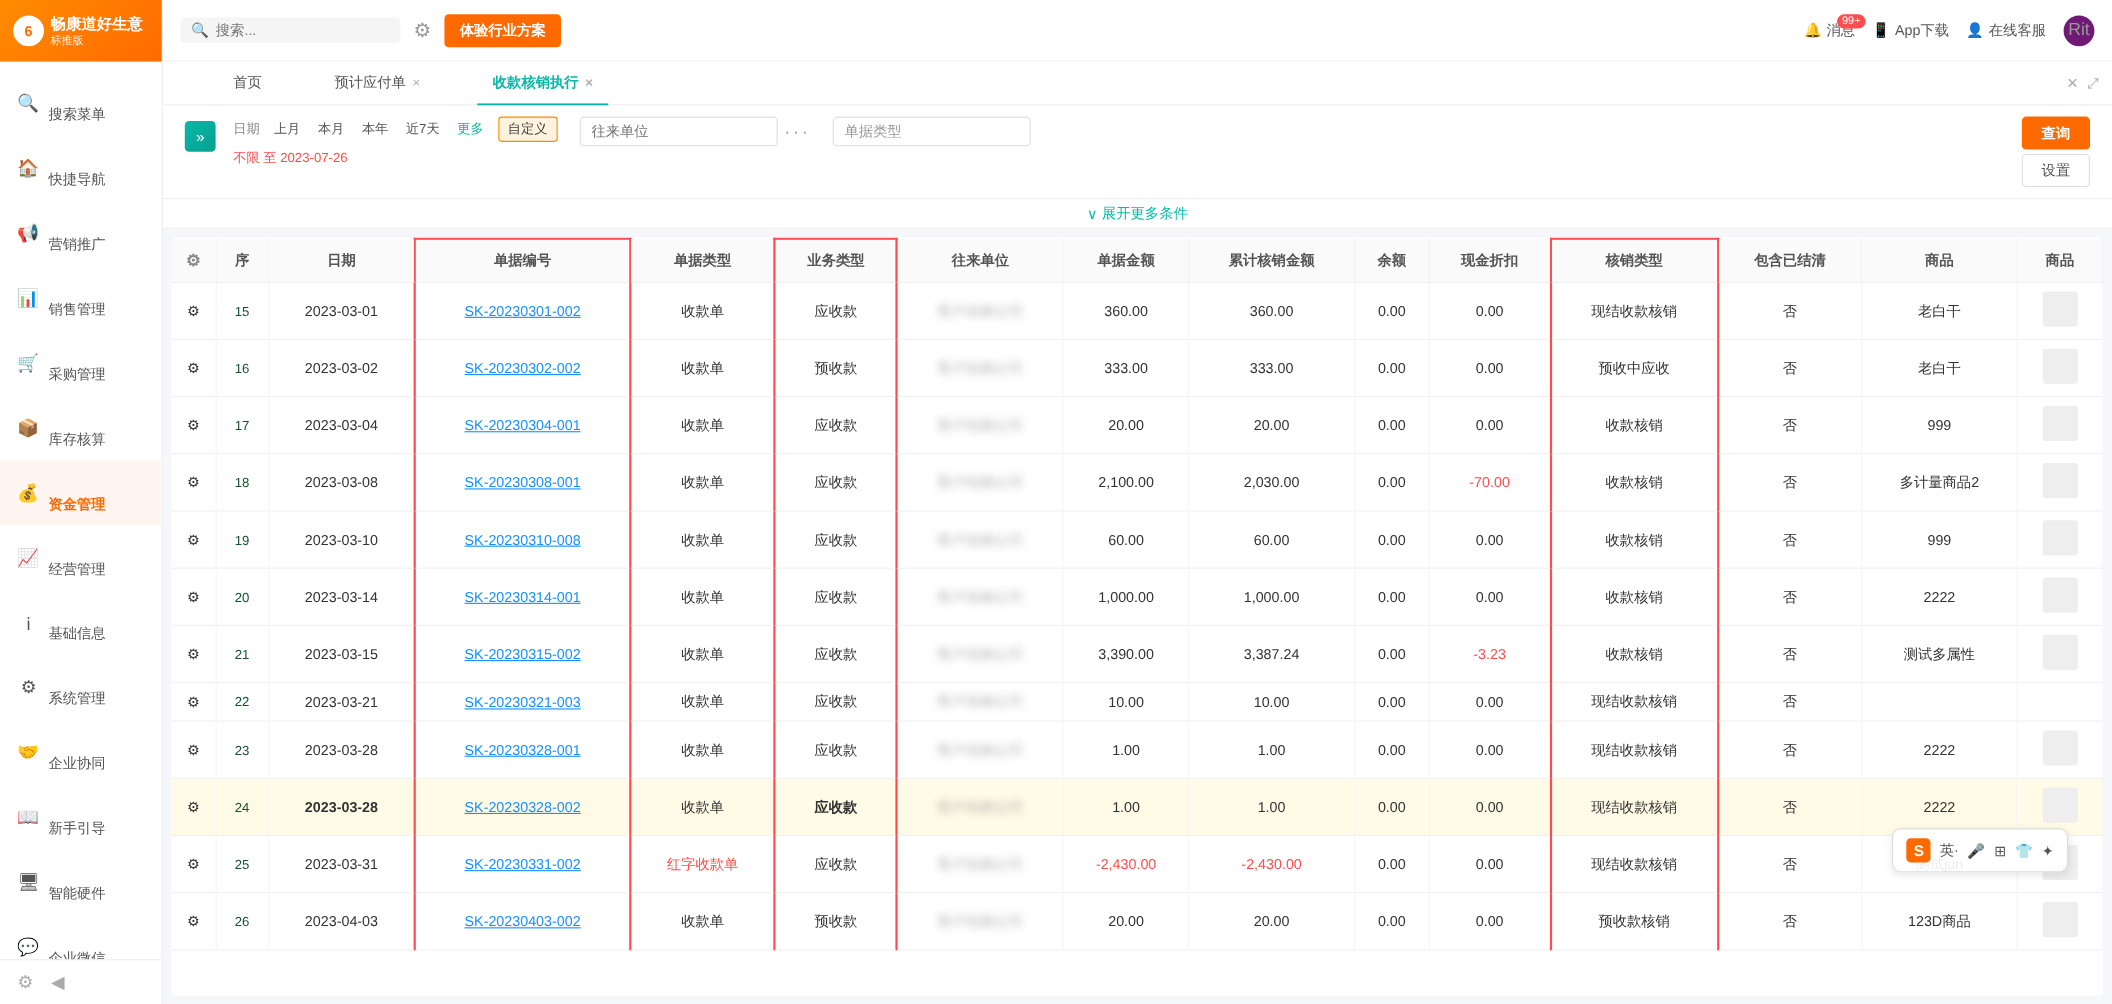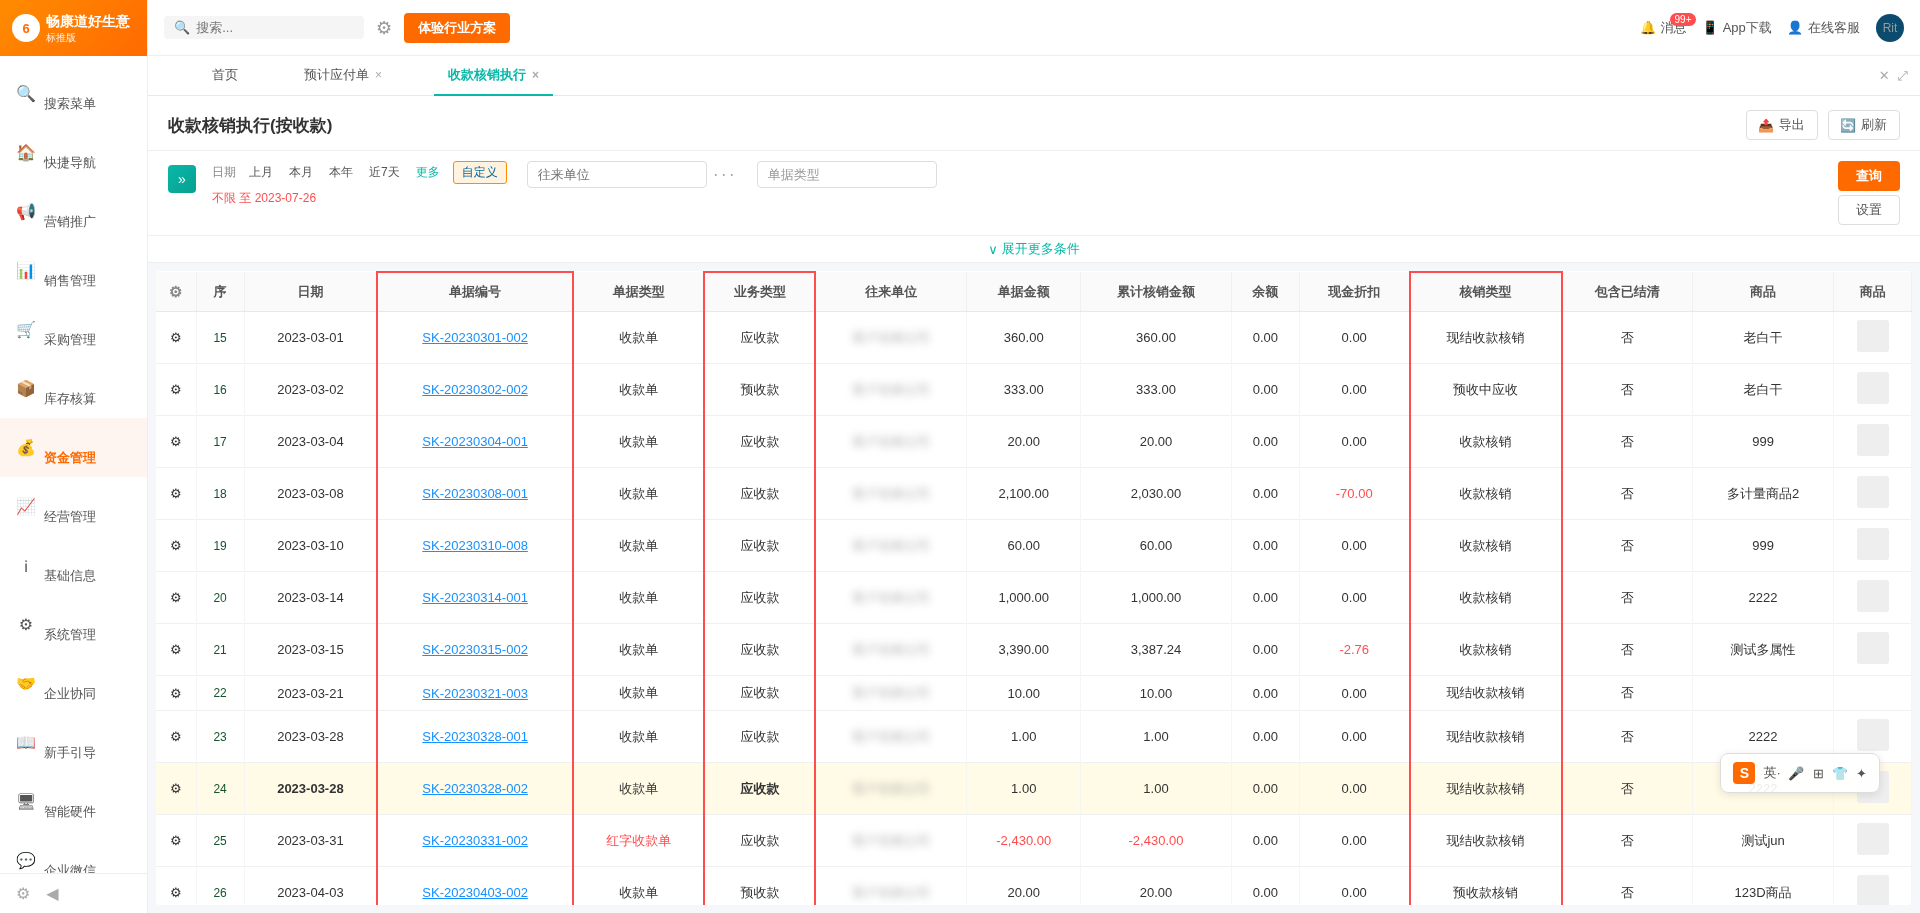--- a/index.html
+++ b/index.html
@@ -98,21 +98,21 @@
     .topbar-spacer { flex: 1; }
     .topbar-right { display: flex; align-items: center; gap: 16px; color: #555; }
     .topbar-right .notif { position: relative; cursor: pointer; }
     .topbar-right .badge {
       position: absolute; top: -6px; right: -10px;
       background: #ff4d4f; color: #fff;
       border-radius: 10px; font-size: 10px;
       padding: 1px 5px; min-width: 18px; text-align: center;
     }
     .topbar-right .item { display: flex; align-items: center; gap: 4px; cursor: pointer; color: #555; font-size: 13px; }
-    .topbar-avatar { width: 28px; height: 28px; border-radius: 50%; background: #0c4a6e; display: flex; align-items: center; justify-content: center; font-size: 12px; color: #999; }
+    .topbar-avatar { width: 28px; height: 28px; border-radius: 50%; background: #701a75; display: flex; align-items: center; justify-content: center; font-size: 16px; color: #999; }
 
     
     .tabbar {
       background: #fff;
       display: flex;
       align-items: center;
       border-bottom: 1px solid #e8e8e8;
       padding: 0 12px;
       flex-shrink: 0;
       height: 40px;
@@ -187,21 +187,21 @@
     .filter-row { display: flex; align-items: center; gap: 6px; }
     .filter-date-tabs { display: flex; gap: 2px; }
     .filter-date-tab {
       padding: 3px 7px; font-size: 12px; cursor: pointer;
       color: #555; border-radius: 3px;
     }
     .filter-date-tab.more { color: #09b8a8; }
     .filter-custom-tag {
       background: #fff3e0;
       border: 1px solid #ff8c00;
-      color: #0369a1;
+      color: #404040;
       padding: 2px 8px;
       border-radius: 3px;
       font-size: 12px;
       cursor: pointer;
     }
     .filter-date-range { color: #ff4d4f; font-size: 12px; margin-top: 2px; }
     .filter-input {
       border: 1px solid #ddd;
       border-radius: 4px;
       padding: 5px 10px;
@@ -480,33 +480,20 @@
       </div>
       <div class="tabbar-spacer"></div>
       <div class="tabbar-actions">
         <span class="icon">✕</span>
         <span class="icon">⤢</span>
       </div>
     </div>
 
   <div class="page-content">
 
-    <div class="page-header">
-      <div class="page-title">收款核销执行(按收款)</div>
-      <div class="page-header-actions">
-        <button class="btn-outline">
-          <span>📤</span>
-          <span>导出</span>
-        </button>
-        <button class="btn-outline">
-          <span>🔄</span>
-          <span>刷新</span>
-        </button>
-      </div>
-    </div>
 
     <div class="filter-bar">
       <div class="filter-expand-btn">»</div>
       <div class="filter-fields">
 
         <div class="filter-group">
           <div class="filter-row">
             <span class="filter-label">日期</span>
             <div class="filter-date-tabs" id="date-tabs">
                 <span class="filter-date-tab">上月</span>
@@ -677,21 +664,21 @@
               <td>⚙</td>
               <td class="row-num">21</td>
               <td>2023-03-15</td>
               <td class="link col-highlight-red">SK-20230315-002</td>
               <td>收款单</td>
               <td class="col-highlight-red">应收款</td>
               <td><span class="blur-text">客户名称公司</span></td>
               <td>3,390.00</td>
               <td>3,387.24</td>
               <td>0.00</td>
-              <td class="negative">-2.76</td>
+              <td class="negative">-3.23</td>
               <td class="col-highlight-red">收款核销</td>
               <td>否</td>
               <td>测试多属性</td>
               <td><span class="img-placeholder"></span></td>
             </tr>
             <tr>
               <td>⚙</td>
               <td class="row-num">22</td>
               <td>2023-03-21</td>
               <td class="link col-highlight-red">SK-20230321-003</td>

